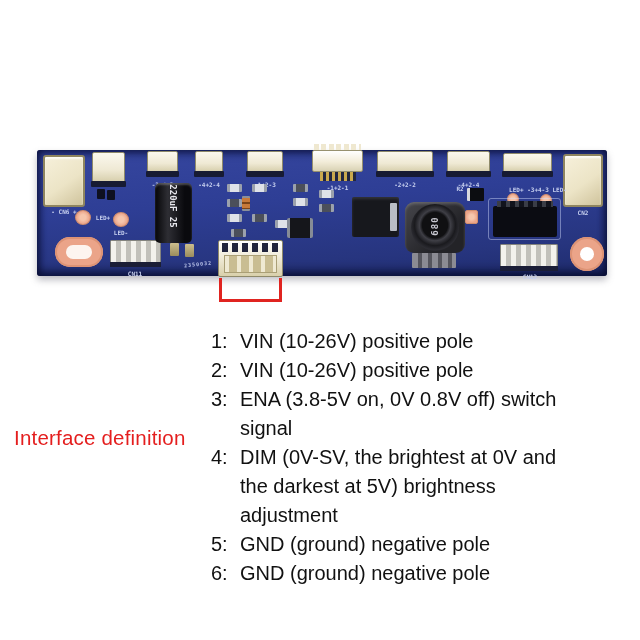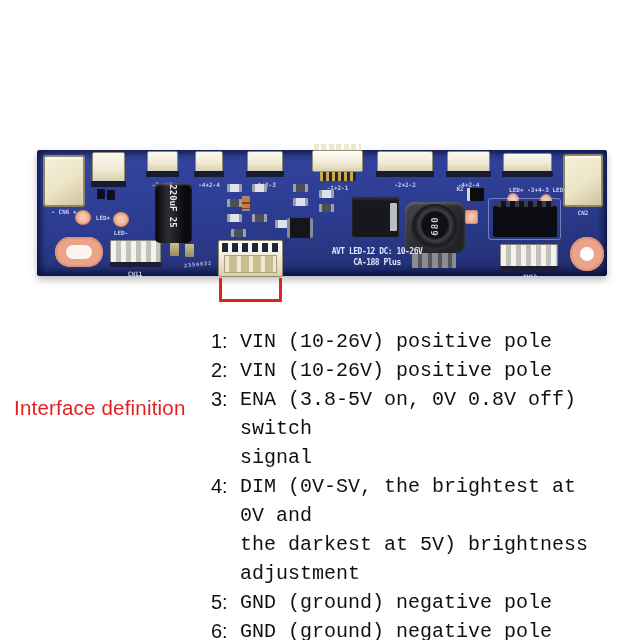--- a/index.html
+++ b/index.html
@@ -98,26 +98,26 @@
     border-left:3px solid var(--highlight-red);border-right:3px solid var(--highlight-red);
     border-bottom:3px solid var(--highlight-red);}
 
   .silk{position:absolute;left:269px;top:106px;width:142px;text-align:center;
     font:bold 8px "DejaVu Sans Mono",monospace;color:#dde3f8;line-height:11px;letter-spacing:-0.5px;}
   .serial{position:absolute;left:147px;top:121px;font:bold 5px "DejaVu Sans Mono",monospace;
     color:#b8c2e8;transform:rotate(-6deg);letter-spacing:1px;}
   .dot{position:absolute;background:#0e1020;border-radius:1px;}
 
   
-  .heading{position:absolute;left:14px;top:396px;font-size:20.5px;color:var(--heading-red);
+  .heading{position:absolute;left:14px;top:426px;font-size:20.5px;color:var(--heading-red);
     letter-spacing:0.2px;text-align:center;}
   .pinlist{position:absolute;left:211px;top:327px;width:404px;}
   .pin-row{display:flex;align-items:flex-start;}
   .pin-num{width:29px;flex:0 0 29px;font-size:20px;line-height:29px;color:var(--text-black);}
-  .pin-text{width:370px;font-size:20px;line-height:29px;color:var(--text-black);white-space:pre-line;font-family:Liberation Mono, monospace;}
+  .pin-text{width:370px;font-size:20px;line-height:29px;color:var(--text-black);white-space:pre-line;}
 </style>
 </head>
 <body>
 
 <div id="pcb">
   <div class="board"></div>
 
   <div class="corner" style="left:6px;top:15px;width:42px;height:52px;"></div>
   <div class="clabel" style="left:2px;top:68px;width:50px;">- CN6 +</div>
   <div class="corner" style="left:526px;top:14px;width:40px;height:53px;"></div>
@@ -195,24 +195,20 @@
   <div class="ridged" style="left:463px;top:104px;width:58px;height:23px;"></div>
   <div class="clabel" style="left:478px;top:133px;width:30px;">CN12</div>
   <div class="hole-round"></div>
 
   <div class="jst">
     <div class="jst-slots"></div>
     <div class="jst-ridges"></div>
   </div>
   <div class="bracket"></div>
 
-  <div class="silk">
-    <div>AVT LED-12 DC: 10-26V</div>
-    <div>CA-188 Plus</div>
-  </div>
 </div>
 
 <div class="heading">Interface definition</div>
 
 <div class="pinlist">
   <div class="pin-row">
     <span class="pin-num">1:</span>
     <span class="pin-text">VIN (10-26V) positive pole</span>
   </div>
   <div class="pin-row">

